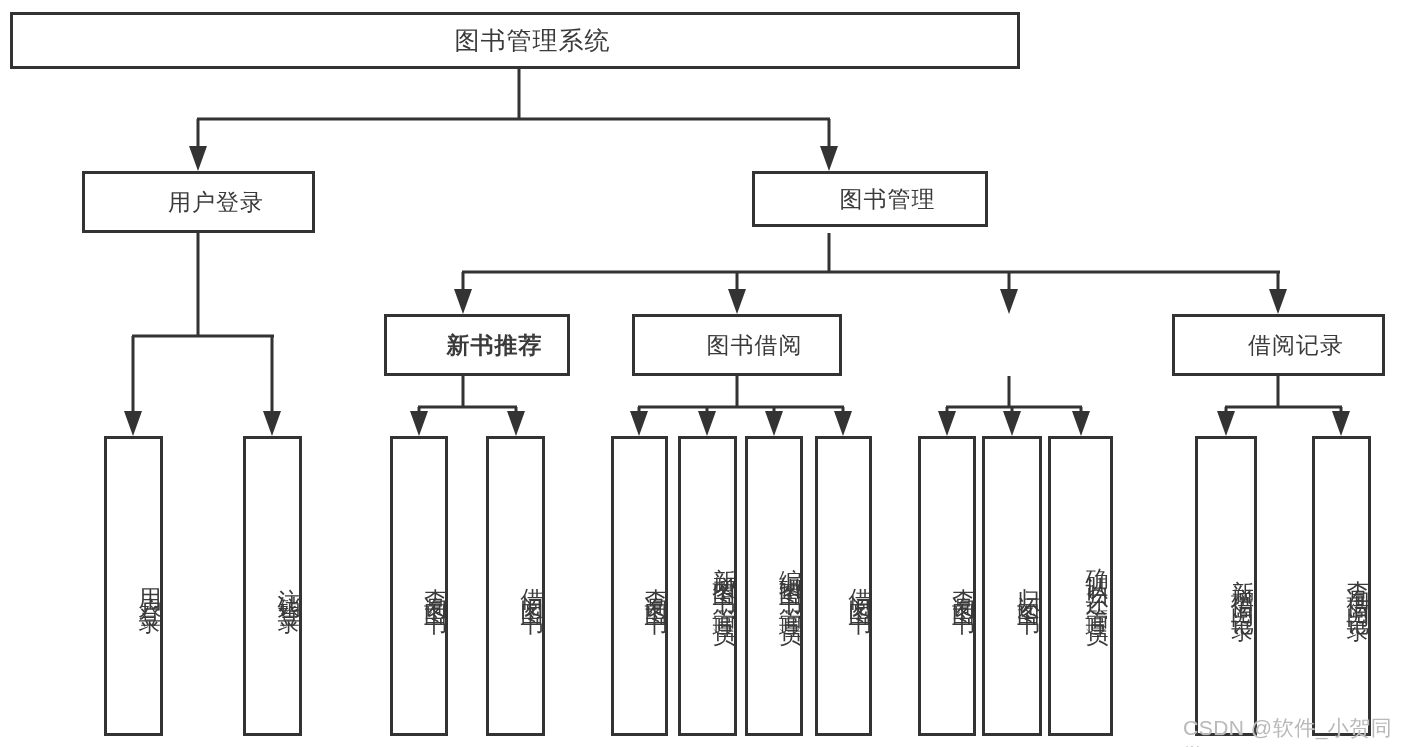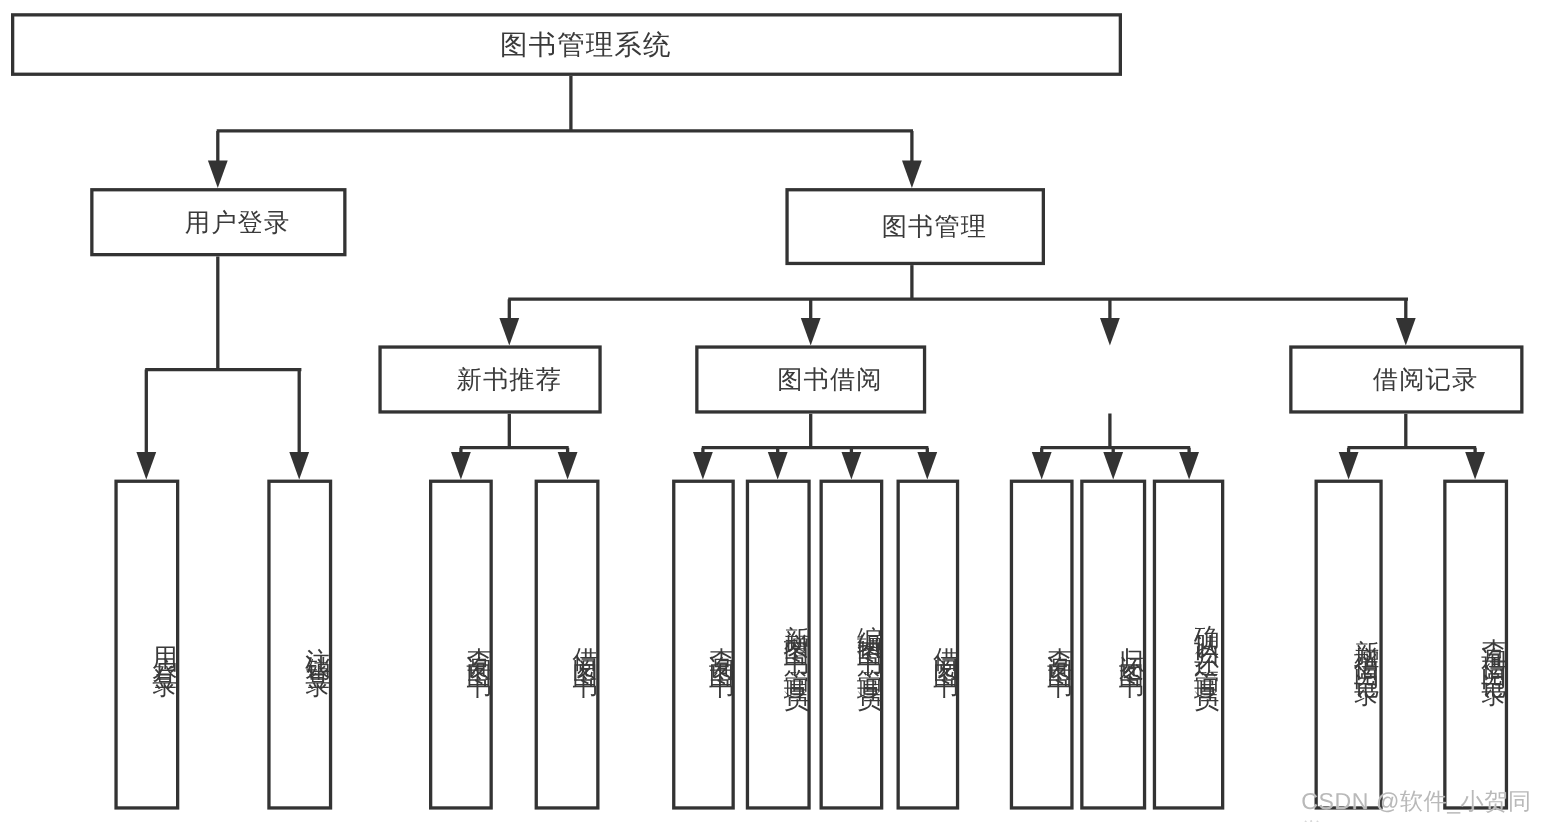--- a/index.html
+++ b/index.html
@@ -85,23 +85,23 @@
     <polygon points="1072,411 1090,411 1081,436"></polygon>
 
     <path d="M1278,376 V407 M1225,407 H1342 M1226,407 V414 M1341,407 V414"></path>
     <polygon points="1217,411 1235,411 1226,436"></polygon>
     <polygon points="1332,411 1350,411 1341,436"></polygon>
   </svg>
 
   <div class="node hbox title" style="left:10px;top:12px;width:1010px;height:57px;">图书管理系统</div>
 
   <div class="node hbox" style="left:82px;top:171px;width:233px;height:62px;">用户登录</div>
-  <div class="node hbox" style="left:714px;top:171px;width:236px;height:70px;text-align:right;">图书管理</div>
+  <div class="node hbox" style="left:752px;top:171px;width:236px;height:56px;text-align:right;">图书管理</div>
 
-  <div class="node hbox" style="left:344px;top:314px;width:203px;height:62px;">新书推荐</div>
+  <div class="node hbox" style="left:384px;top:314px;width:186px;height:62px;font-weight:bold;">新书推荐</div>
   <div class="node hbox" style="left:632px;top:314px;width:210px;height:62px;">图书借阅</div>
   <div class="node hbox" style="left:1172px;top:314px;width:213px;height:62px;">借阅记录</div>
 
   <div class="node vbox" style="left:104px;top:436px;width:59px;height:300px;">用户登录</div>
   <div class="node vbox" style="left:243px;top:436px;width:59px;height:300px;">注销登录</div>
 
   <div class="node vbox" style="left:390px;top:436px;width:58px;height:300px;">查询图书</div>
   <div class="node vbox" style="left:486px;top:436px;width:59px;height:300px;">借阅图书</div>
 
   <div class="node vbox" style="left:611px;top:436px;width:57px;height:300px;">查询图书</div>

